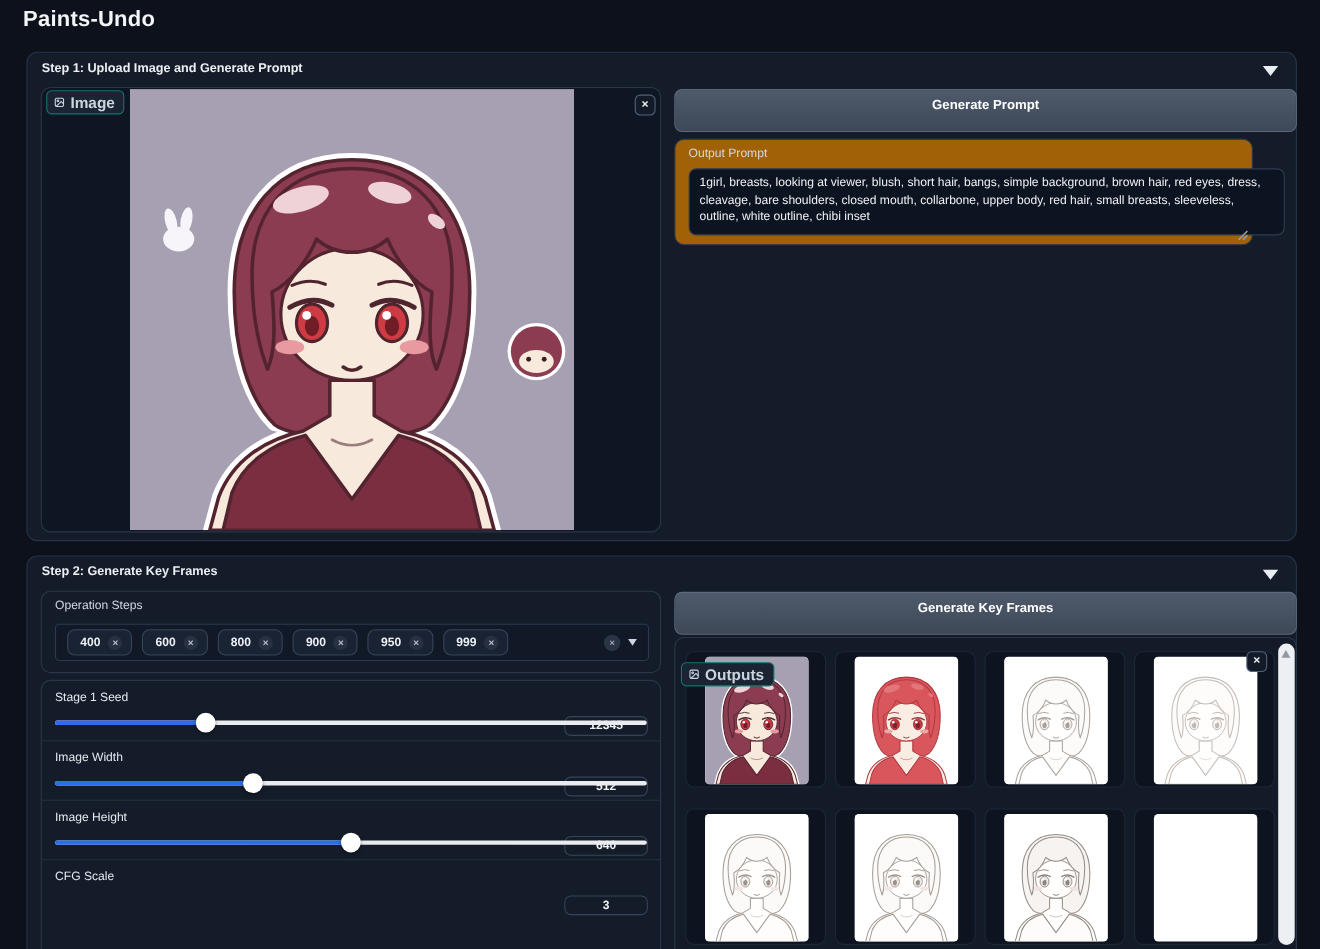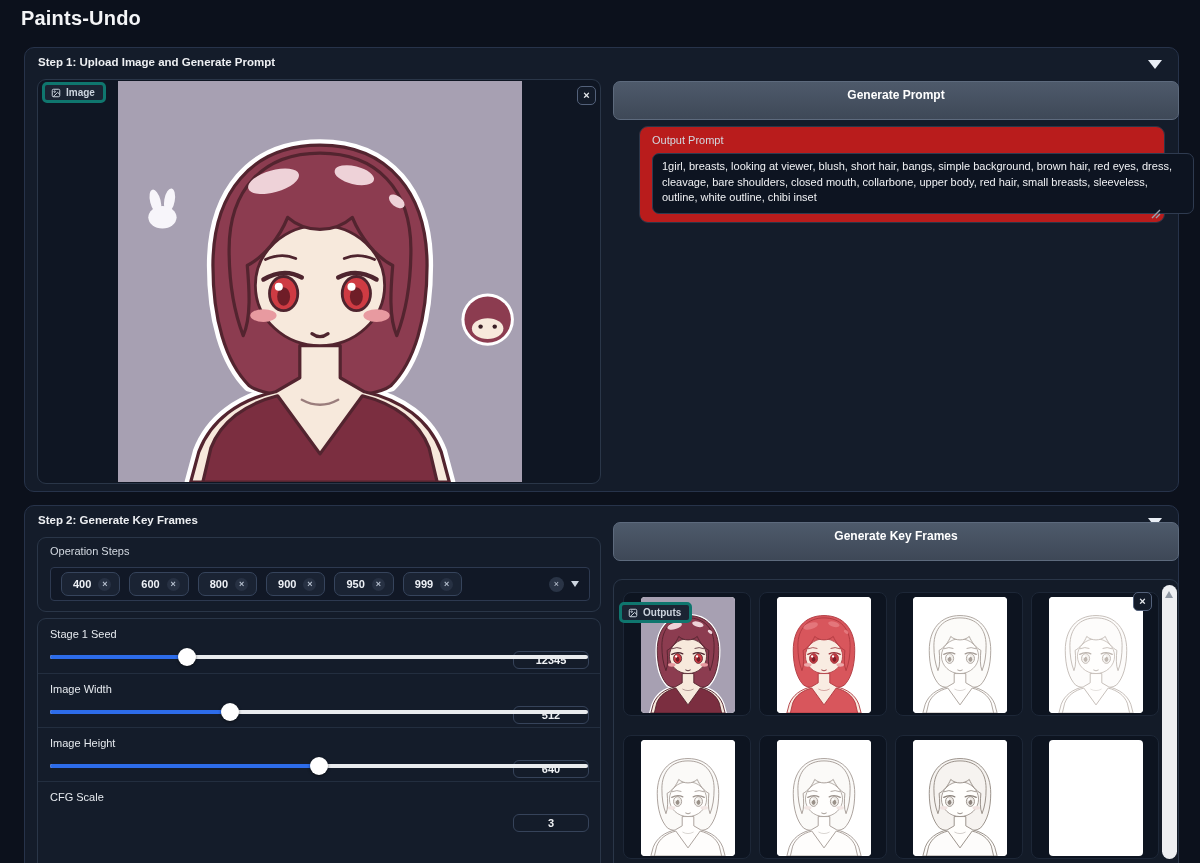--- a/index.html
+++ b/index.html
@@ -26,22 +26,22 @@
     font-size:11.5px; font-weight:bold; color:#edeff2;
   }
   .acc-caret {
     position:absolute; right:16px; top:12px; width:0; height:0;
     border-left:7px solid transparent; border-right:7px solid transparent;
     border-top:9px solid #e9eef5; cursor:pointer;
   }
   
   .block-tag {
     position:absolute; z-index:6; display:flex; align-items:center; gap:5px;
-    background:#1b2433; border:3px solid #0f766e; border-radius:5px;
-    padding:2px 8px 2px 6px; font-size:10px; font-weight:bold; color:#ccd4de;
+    background:#1b2433; border:1px solid #0f766e; border-radius:5px;
+    padding:2px 8px 2px 6px; font-size:14px; font-weight:bold; color:#ccd4de;
   }
   .block-tag svg { display:block; }
   
   .close-btn {
     position:absolute; z-index:7; width:19px; height:19px;
     background:#131b29; border:1px solid #53617a; border-radius:5px;
     color:#e8ebef; font-size:11px; font-weight:bold; line-height:16px;
     text-align:center; cursor:pointer;
   }
   
@@ -55,21 +55,21 @@
   .big-btn {
     position:absolute; left:588px; width:566px; height:39px;
     background:linear-gradient(180deg,#4e5a6b,#3e4857);
     border:1px solid #5d6a7d; border-radius:7px;
     color:#ffffff; font-size:12px; font-weight:bold; text-align:center;
     line-height:27px; cursor:pointer;
   }
   
   .output-block {
     position:absolute; left:588px; top:78px; width:526px; height:97px;
-    background:#b91c1c; border:1px solid #2a3648; border-radius:9px;margin-left:26px;
+    background:#a16207; border:1px solid #2a3648; border-radius:9px;
   }
   .field-label { position:absolute; left:12px; top:7px; font-size:11px; color:#d2d8e0; }
   .prompt-textarea {
     position:absolute; left:12px; top:26px; width:542px; height:61px;
     background:#0d1421; border:1px solid #2f3b50; border-radius:7px;
     padding:5px 9px; font-size:11px; line-height:15.5px; color:#f0f1f4;
     overflow:hidden; cursor:text;
   }
   .resize-grip { position:absolute; right:3px; bottom:3px; }
   
@@ -319,21 +319,21 @@
           <div class="slider-fill" style="width: 50%;"></div>
           <div class="slider-handle" style="left: 50%;"></div>
         </div>
       </div>
       <div class="slider-row">
         <div class="slider-label">CFG Scale</div>
         <div class="slider-value">3</div>
       </div>
     </div>
 
-  <div class="big-btn" style="top:16px;">Generate Key Frames</div>
+  <div class="big-btn" style="top:32px;">Generate Key Frames</div>
 
   <div class="gallery">
     <div class="block-tag" style="left:5px; top:22px;">
       <svg width="10" height="10">
           <use href="#pic-icon"></use>
         </svg>
       <span>Outputs</span>
     </div>
     <div class="close-btn" style="right:26px; top:12px;">×</div>
     <div id="gallery-grid">

